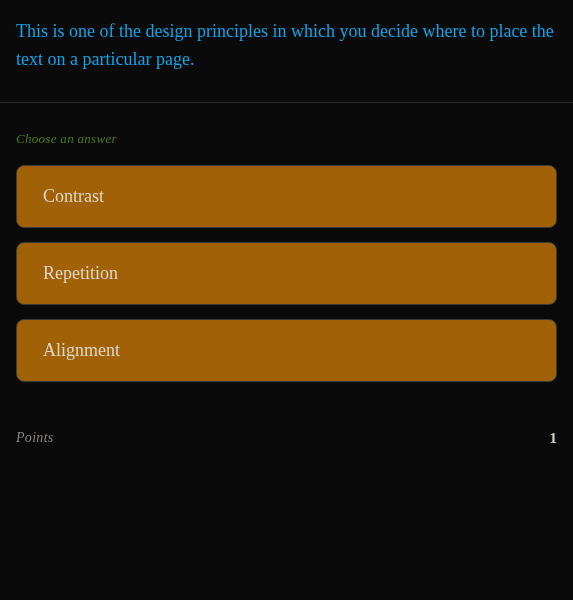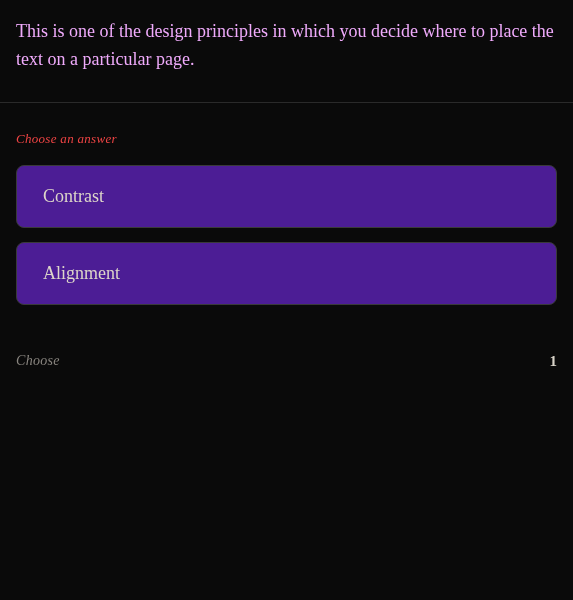--- a/index.html
+++ b/index.html
@@ -15,36 +15,36 @@
       color: #e8e4dc;
       overflow: hidden;
     }
     .question-section {
       padding: 18px 16px 28px 16px;
       border-bottom: 1px solid #2a2a2a;
     }
     .question-text {
       font-size: 18px;
       line-height: 1.55;
-      color: #f0abfc;
+      color: #0ea5e9;
       font-weight: 400;
     }
     .answers-section {
       padding: 28px 16px 16px 16px;
     }
     .choose-label {
       font-size: 13px;
-      color: #ef4444;
+      color: #4d7c0f;
       font-style: italic;
       font-family: 'Brush Script MT', cursive, serif;
       margin-bottom: 18px;
       letter-spacing: 0.3px;
     }
     .answer-option {
-      background-color: #4c1d95;
+      background-color: #a16207;
       border: 1px solid #3a3a3a;
       border-radius: 8px;
       padding: 20px 26px;
       margin-bottom: 14px;
       cursor: pointer;
       font-size: 18px;
       color: #ddd6c9;
       font-family: Georgia, 'Times New Roman', serif;
     }
     .points-section {
@@ -73,23 +73,26 @@
   <p class="question-text">This is one of the design principles in which you decide where to place the text on a particular page.</p>
 </div>
 
 <div class="answers-section">
   <div class="choose-label">Choose an answer</div>
 
   <div class="answer-option">
     <span>Contrast</span>
   </div>
 
+  <div class="answer-option">
+    <span>Repetition</span>
+  </div>
 
   <div class="answer-option">
     <span>Alignment</span>
   </div>
 
 </div>
 
 <div class="points-section">
-  <span class="points-label">Choose</span>
+  <span class="points-label">Points</span>
   <span class="points-value">1</span>
 </div>
 
 </body></html>

